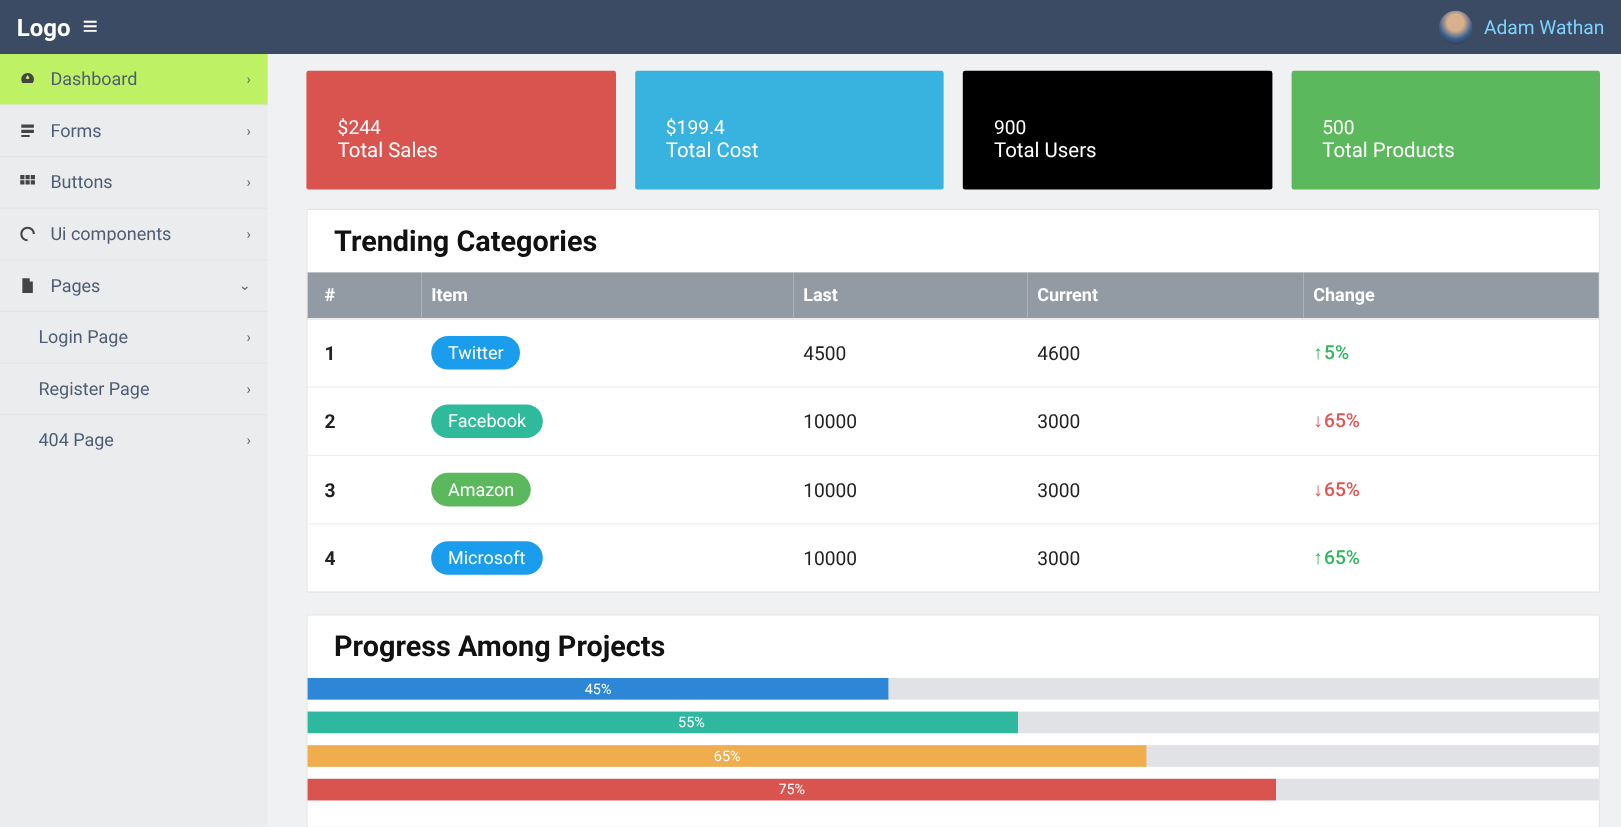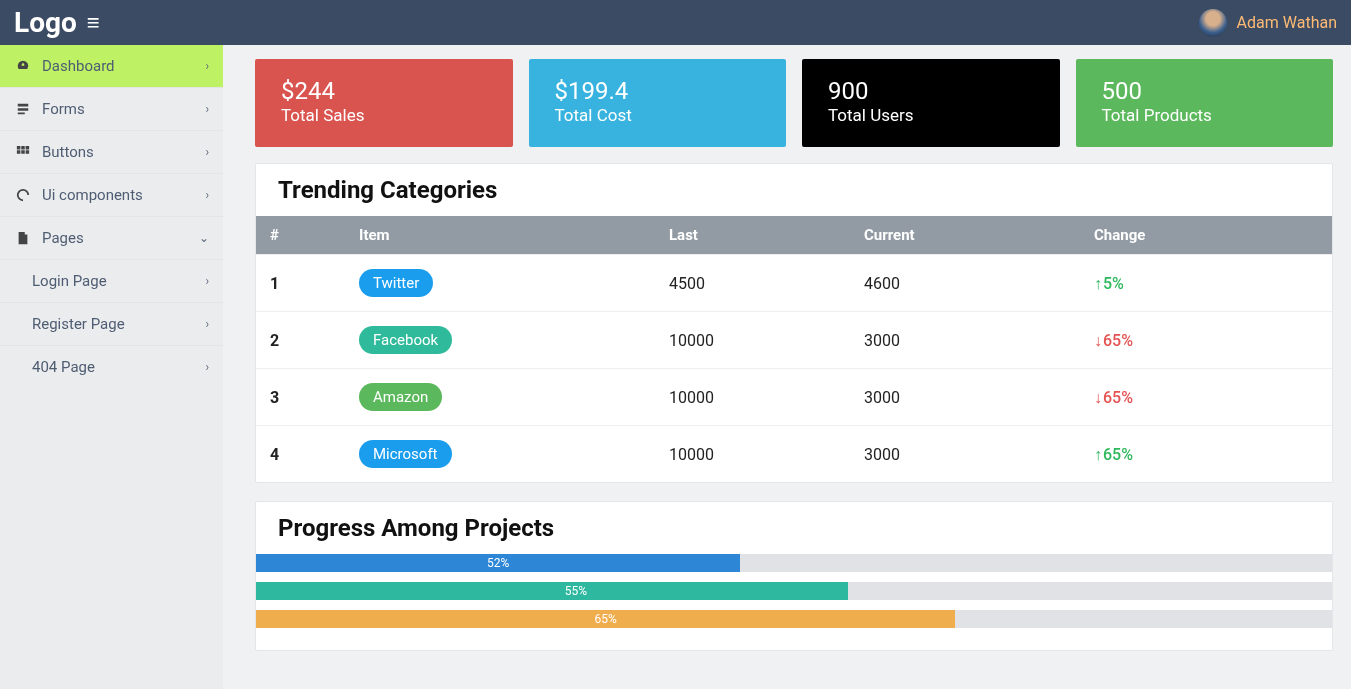--- a/index.html
+++ b/index.html
@@ -1,39 +1,39 @@
 <!DOCTYPE html>
 <html><head>
 <meta charset="utf-8">
 <style>
 * { margin: 0; padding: 0; box-sizing: border-box; }
 body { font-family: -apple-system, BlinkMacSystemFont, "Segoe UI", Roboto, "Helvetica Neue", Arial, sans-serif; background: #f0f1f3; width: 1351px; height: 689px; overflow: hidden; }
 
 .header { background: #3c4b64; height: 45px; display: flex; align-items: center; padding: 0 14px; }
-.logo-text { color: #fff; font-size: 28px; font-weight: 700; }
+.logo-text { color: #fff; font-size: 20px; font-weight: 700; }
 .hamburger { color: #fff; font-size: 22px; margin-left: 10px; cursor: pointer; line-height: 1; }
 .header-spacer { flex: 1; }
 .avatar { width: 28px; height: 28px; border-radius: 50%; background: radial-gradient(circle at 50% 35%, #d9b08c 30%, #3a5f8f 60%, #222 100%); margin-right: 10px; }
-.username { color: #fdba74; font-size: 16px; }
+.username { color: #7dd3fc; font-size: 16px; }
 
 .layout { display: flex; height: calc(100% - 45px); }
 .sidebar { width: 223px; background: #ebecee; flex-shrink: 0; }
 .side-item { display: flex; align-items: center; padding: 12px 14px; color: #4f5d73; font-size: 15px; cursor: pointer; border-top: 1px solid rgba(0,0,0,0.03); }
 .side-item:first-child { border-top: none; }
 .side-item.active { background: #bef264; }
 .side-item .icon { width: 18px; margin-right: 10px; display: inline-flex; align-items: center; justify-content: center; color: #444; }
 .side-item .icon svg { width: 14px; height: 14px; fill: currentColor; }
 .side-item .chev { margin-left: auto; color: #5f6b7c; font-size: 12px; }
 .sub-item { padding-left: 32px; }
 
 .content { flex: 1; padding: 14px 18px 0 32px; overflow-y: auto; }
 
 .cards { display: flex; gap: 16px; margin-bottom: 16px; }
 .card { flex: 1; padding: 18px 26px 22px; color: #fff; border-radius: 2px; }
-.card-value { font-size: 24px; font-weight: 400; }
+.card-value { font-size: 16px; font-weight: 400; margin-top: 20px; }
 .card-label { font-size: 17px; }
 .c-red { background: #d9534f; }
 .c-blue { background: #38b3df; }
 .c-orange { background: #000000; }
 .c-green { background: #5cb85c; }
 
 .panel { background: #fff; border: 1px solid #e6e6e6; border-radius: 2px; margin-bottom: 18px; }
 .panel-title { padding: 12px 22px; font-size: 24px; font-weight: 700; color: #111; }
 
 table { width: 100%; border-collapse: collapse; }
@@ -193,25 +193,28 @@
               <td><span class="change-up"><span class="arrow">↑</span>65%</span></td>
             </tr>
           </tbody>
       </table>
     </div>
 
     <div class="panel">
       <div class="panel-title">Progress Among Projects</div>
       <div class="progress-wrap" id="progress-wrap">
           <div class="progress">
-            <div class="progress-bar p-blue" style="width: 45%;">52%</div>
+            <div class="progress-bar p-blue" style="width: 45%;">45%</div>
           </div>
           <div class="progress">
             <div class="progress-bar p-teal" style="width: 55%;">55%</div>
           </div>
           <div class="progress">
             <div class="progress-bar p-orange" style="width: 65%;">65%</div>
+          </div>
+          <div class="progress">
+            <div class="progress-bar p-red" style="width: 75%;">75%</div>
           </div>
         </div>
     </div>
 
   </div>
 </div>
 
 </body></html>

